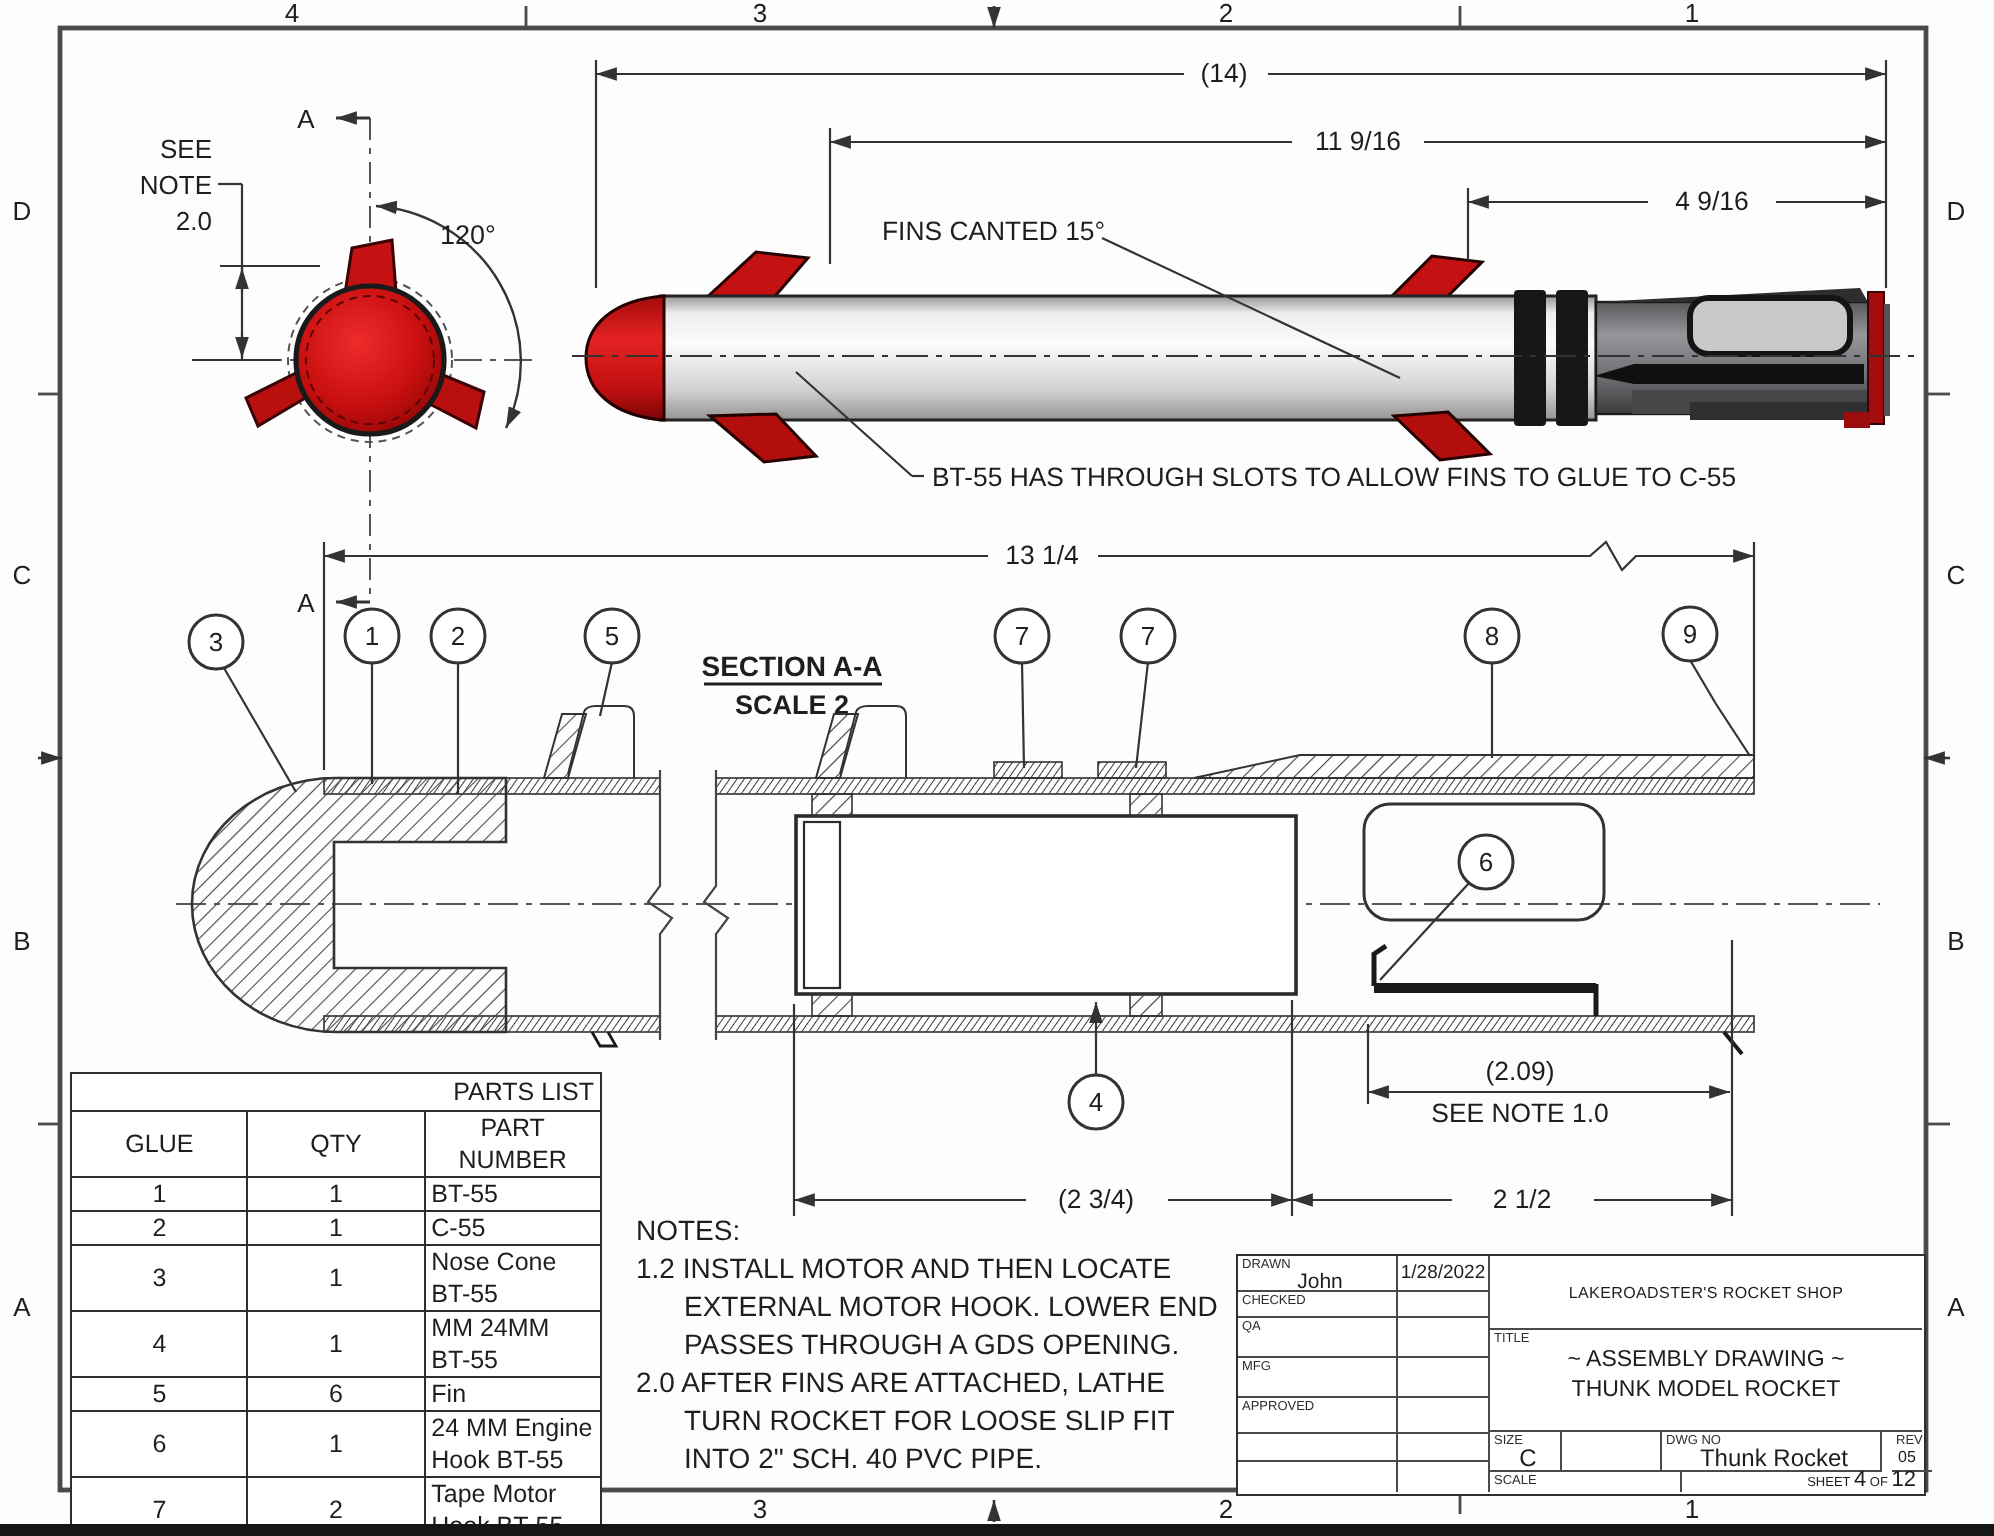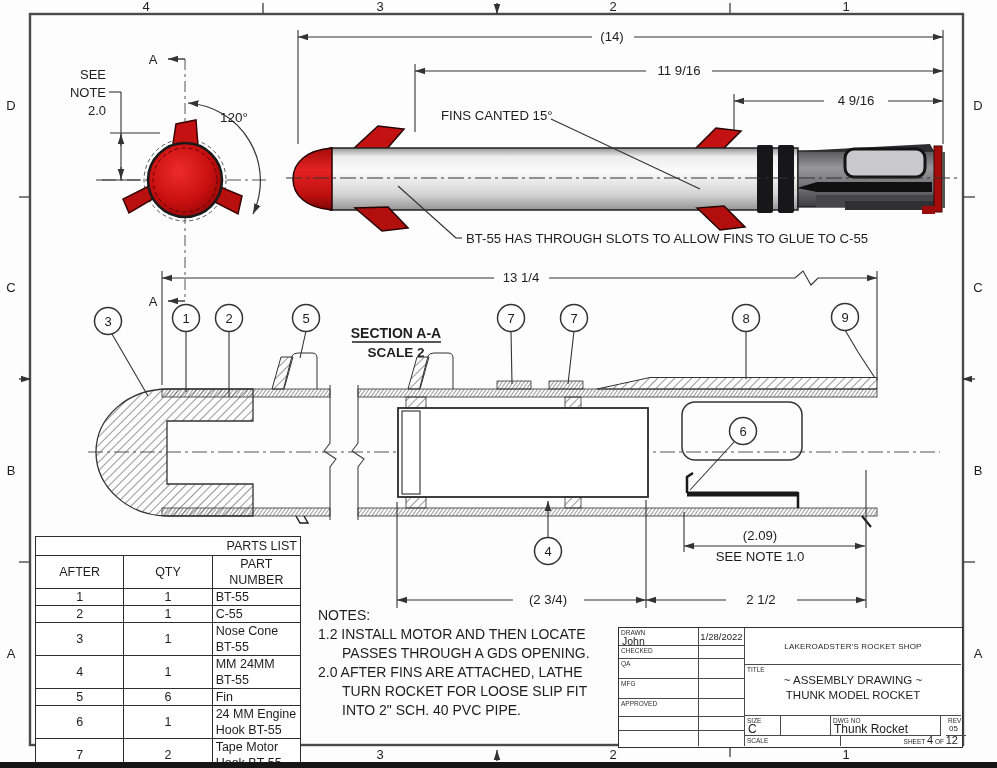--- a/index.html
+++ b/index.html
@@ -23,21 +23,21 @@
   
   .notes{position:absolute;left:318px;top:606px;width:300px;font-size:14px;line-height:19px;}
   .notes .ind{padding-left:24px;}
 
   
   .tblock{position:absolute;left:618px;top:627px;width:345px;height:121px;
           border:1.5px solid #2f2f2f;background:#fff;font-size:10.5px;box-sizing:border-box;}
   .tb-cell{position:absolute;border-right:1px solid #4a4a4a;border-bottom:1px solid #4a4a4a;
            box-sizing:border-box;overflow:hidden;}
   .tb-lab{font-size:6.5px;color:#2d2d2d;line-height:7px;padding:1px 0 0 2px;}
-  .tb-val{font-size:10.5px;line-height:10px;padding-left:3px;}
+  .tb-val{font-size:10.5px;line-height:10px;padding-left:3px;text-align:center;}
   .tb-center{display:flex;align-items:center;justify-content:center;text-align:center;}
   .company{font-size:8px;letter-spacing:.2px;}
   .title-lines{font-size:11.5px;line-height:15px;}
   .big{font-size:12px;}
   .sheetline{position:absolute;right:4px;bottom:1px;font-size:6.5px;}
   .sheetline b{font-size:11px;font-weight:normal;}
 </style>
 </head>
 <body>
 
@@ -341,21 +341,21 @@
   </g>
 </svg>
 
 
 <table class="parts">
   <tbody>
         <tr>
           <td class="ttl" colspan="3">PARTS LIST</td>
         </tr>
   <tr class="hdr">
-    <td style="width:40px">AFTER</td>
+    <td style="width:40px">GLUE</td>
     <td style="width:44px">QTY</td>
     <td style="width:170px">PART NUMBER</td>
   </tr>
   <tr>
           <td class="c">1</td>
           <td class="c">1</td>
           <td class="p">BT-55</td>
         </tr>
   <tr>
           <td class="c">2</td>
@@ -388,20 +388,21 @@
           <td class="p">Tape Motor Hook BT-55</td>
         </tr>
 
 </tbody>
     </table>
 
 
 <div class="notes">
   <div>NOTES:</div>
   <div>1.2 INSTALL MOTOR AND THEN LOCATE</div>
+  <div class="ind">EXTERNAL MOTOR HOOK. LOWER END</div>
   <div class="ind">PASSES THROUGH A GDS OPENING.</div>
   <div>2.0 AFTER FINS ARE ATTACHED, LATHE</div>
   <div class="ind">TURN ROCKET FOR LOOSE SLIP FIT</div>
   <div class="ind">INTO 2" SCH. 40 PVC PIPE.</div>
 </div>
 
 
 <div class="tblock">
 
   <div class="tb-cell" style="left:0;top:0;width:80px;height:18px">

